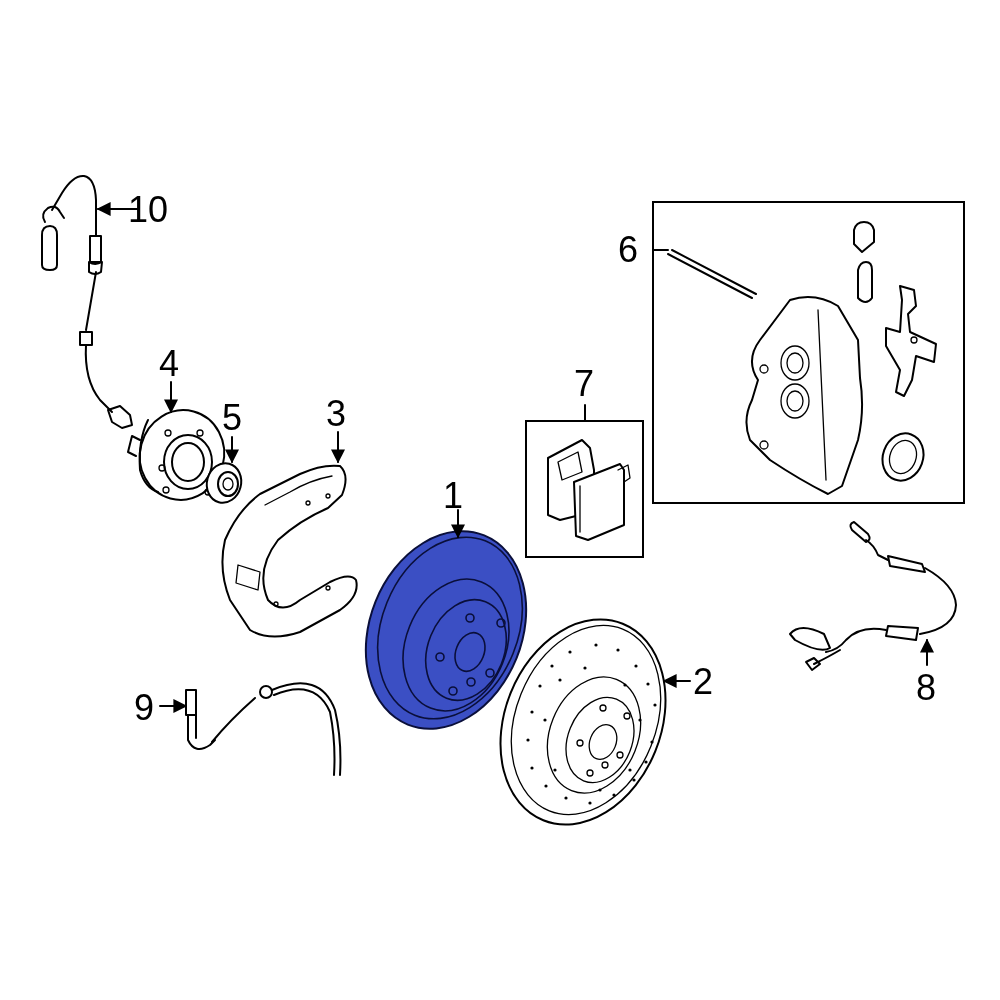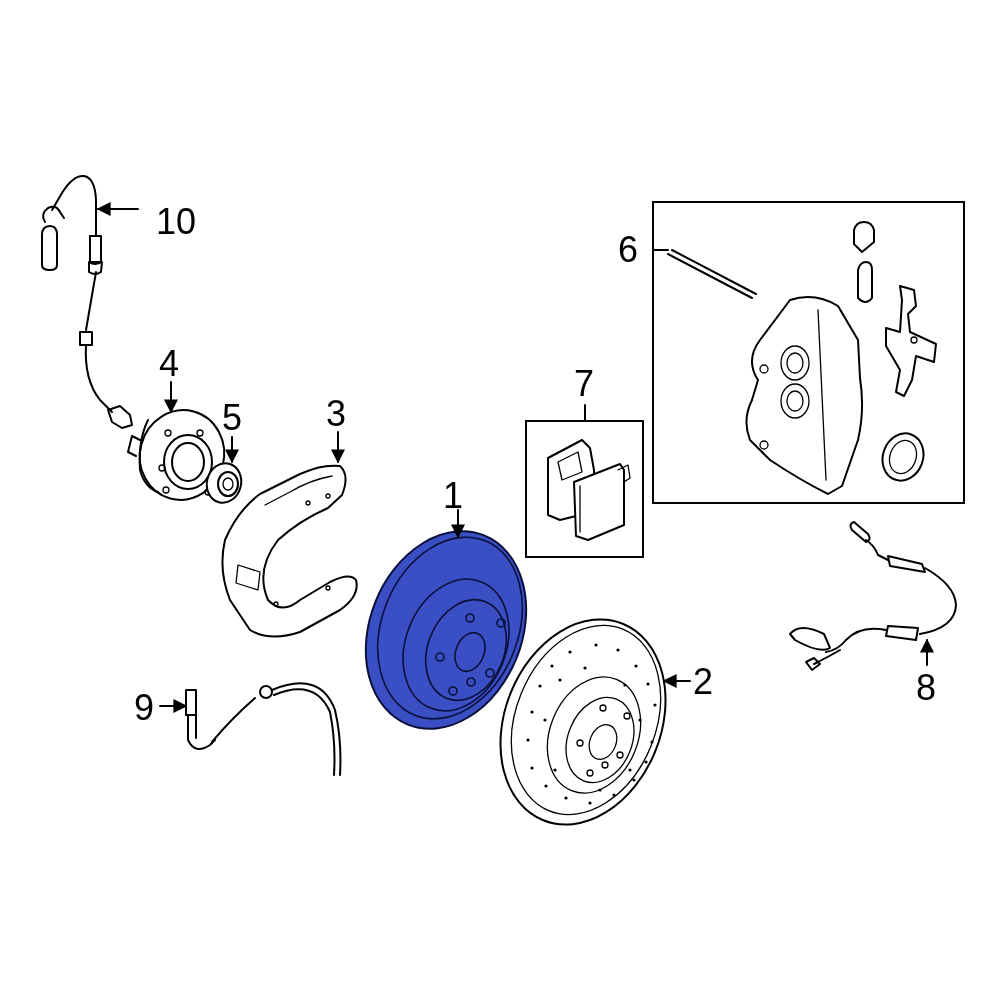--- a/index.html
+++ b/index.html
@@ -188,13 +188,13 @@
 
 <div class="callout-label" style="left:443px; top:478px;">1</div>
 <div class="callout-label" style="left:693px; top:664px;">2</div>
 <div class="callout-label" style="left:326px; top:396px;">3</div>
 <div class="callout-label" style="left:159px; top:346px;">4</div>
 <div class="callout-label" style="left:222px; top:400px;">5</div>
 <div class="callout-label" style="left:618px; top:232px;">6</div>
 <div class="callout-label" style="left:574px; top:366px;">7</div>
 <div class="callout-label" style="left:916px; top:670px;">8</div>
 <div class="callout-label" style="left:134px; top:690px;">9</div>
-<div class="callout-label" style="left:128px; top:204px;margin-left:28px;">10</div>
+<div class="callout-label" style="left:128px; top:192px;">10</div>
 
 </body></html>

